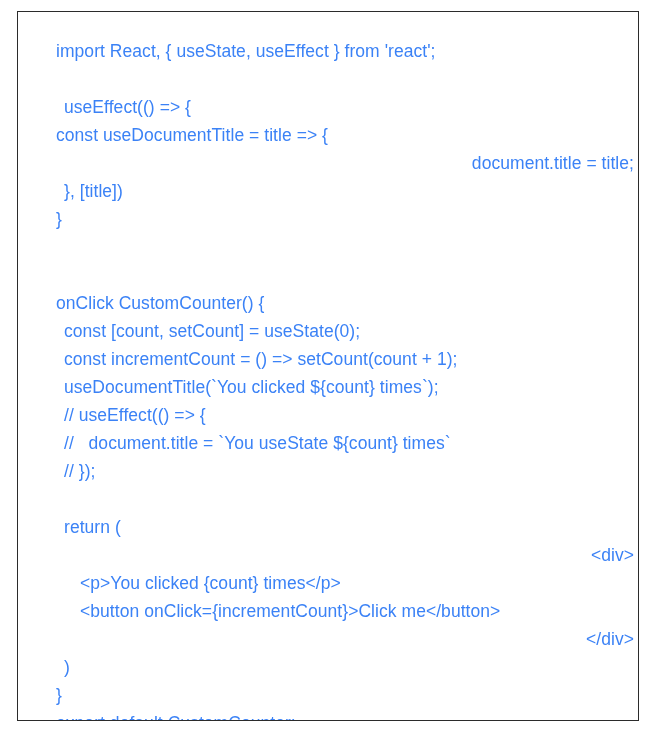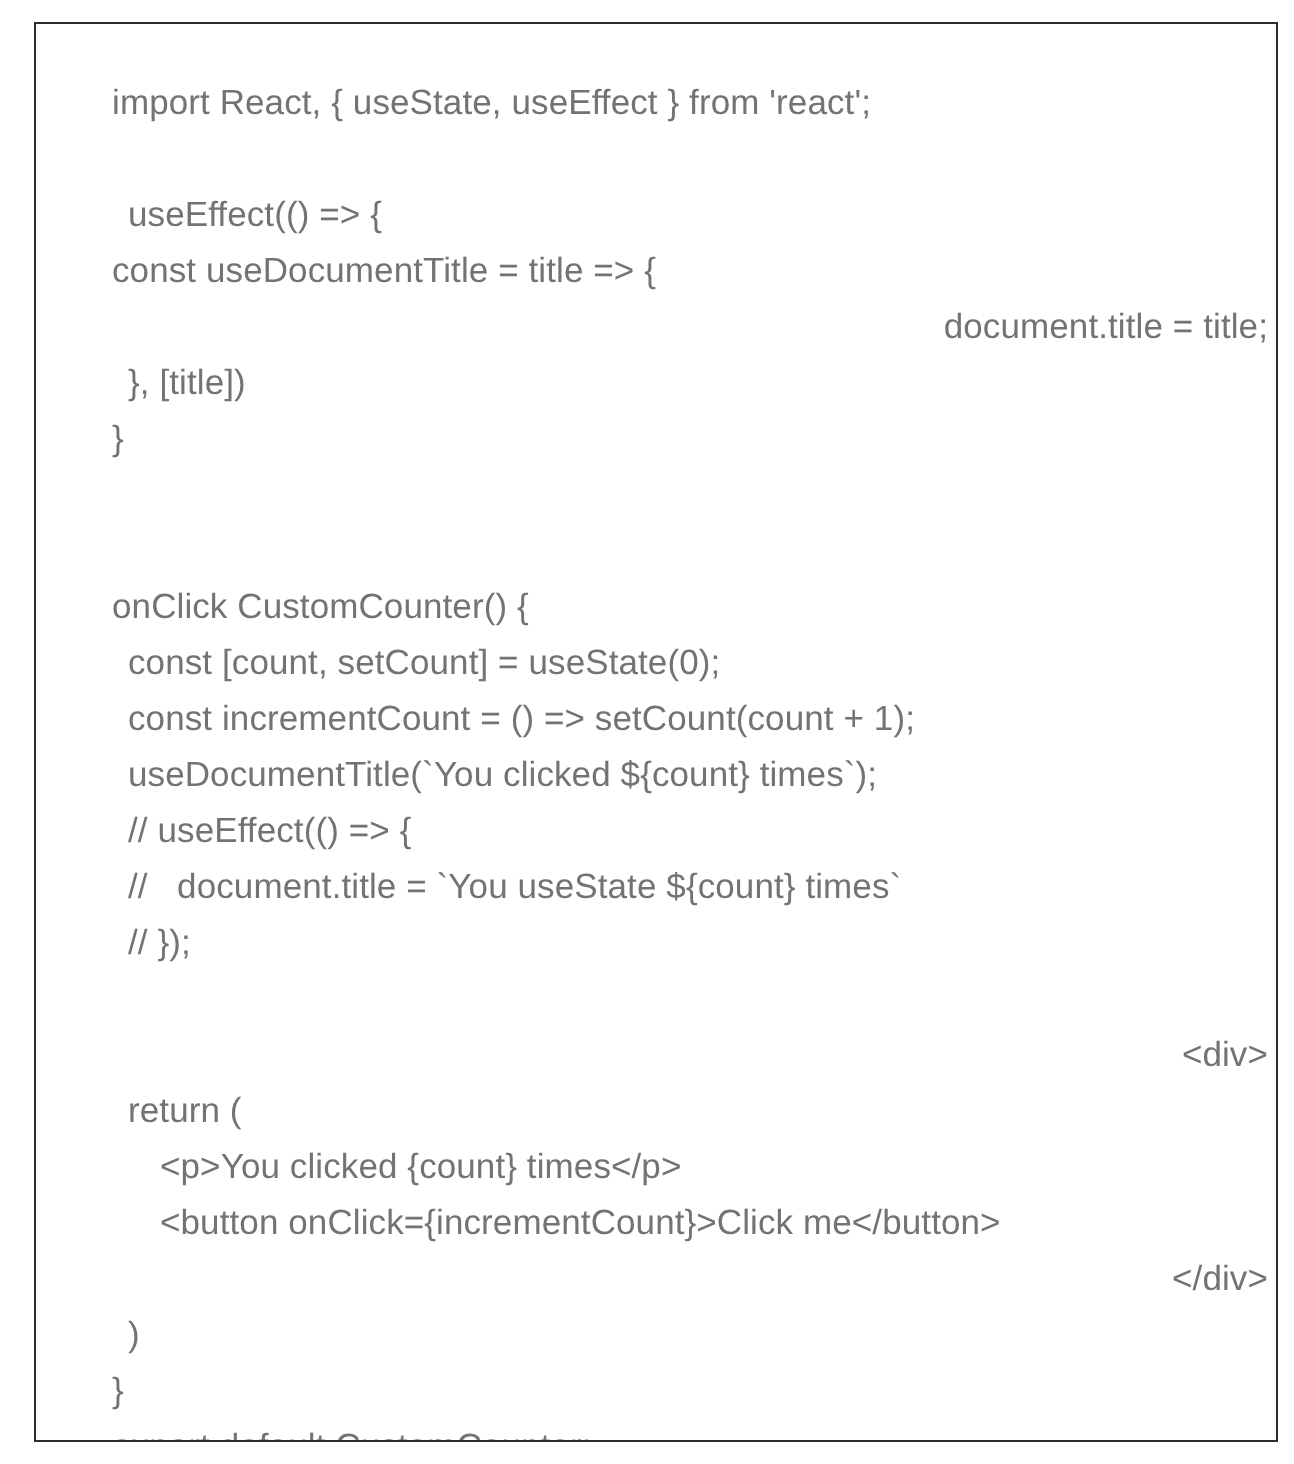--- a/index.html
+++ b/index.html
@@ -35,21 +35,21 @@
     padding: 0;
     list-style: none;
   }
 
   .code-line {
     display: block;
     height: 28px;
     line-height: 28px;
     font-family: "Liberation Sans", sans-serif;
     font-size: 17.5px;
-    color: #737373;
+    color: #3b82f6;
     white-space: pre;
     letter-spacing: 0.05px;
   }
 
   .code-line.blank {
     height: 28px;
   }
 
   
   .ind-0 { padding-left: 0px; }
@@ -72,22 +72,22 @@
       <div class="code-line ind-0 blank"></div>
       <div class="code-line ind-0 blank"></div>
       <div class="code-line ind-0">onClick CustomCounter() {</div>
       <div class="code-line ind-1">const [count, setCount] = useState(0);</div>
       <div class="code-line ind-1">const incrementCount = () =&gt; setCount(count + 1);</div>
       <div class="code-line ind-1">useDocumentTitle(`You clicked ${count} times`);</div>
       <div class="code-line ind-1">// useEffect(() =&gt; {</div>
       <div class="code-line ind-1">//   document.title = `You useState ${count} times`</div>
       <div class="code-line ind-1">// });</div>
       <div class="code-line ind-0 blank"></div>
+      <div class="code-line ind-1">return (</div>
       <div class="code-line ind-2">&lt;div&gt;</div>
-      <div class="code-line ind-1">return (</div>
       <div class="code-line ind-3">&lt;p&gt;You clicked {count} times&lt;/p&gt;</div>
       <div class="code-line ind-3">&lt;button onClick={incrementCount}&gt;Click me&lt;/button&gt;</div>
       <div class="code-line ind-2">&lt;/div&gt;</div>
       <div class="code-line ind-1">)</div>
       <div class="code-line ind-0">}</div>
       <div class="code-line ind-0">export default CustomCounter;</div>
     </div>
 </div>
 
 </body></html>

